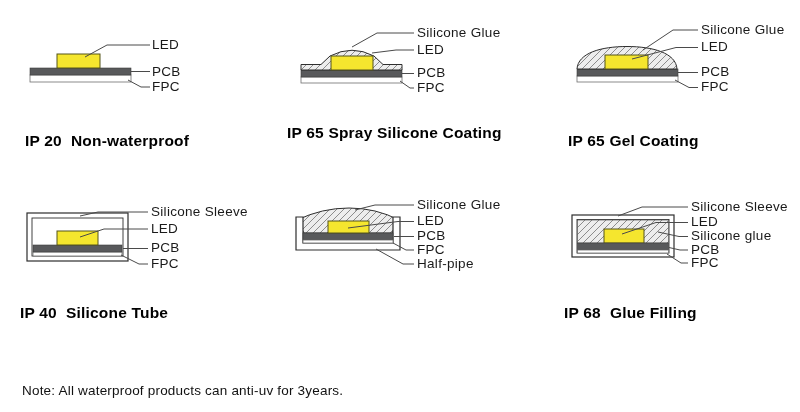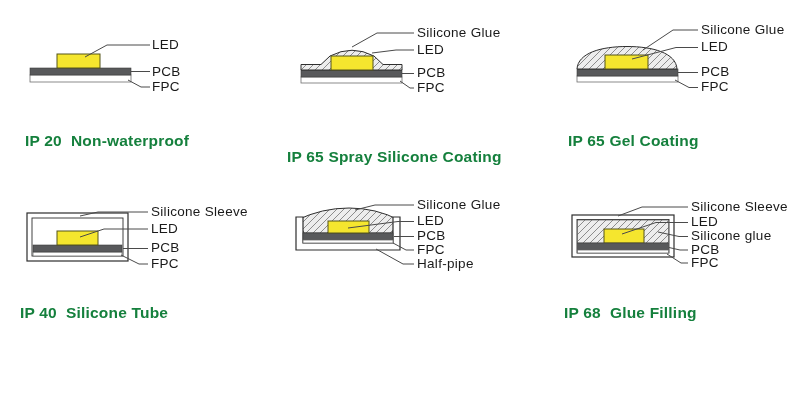--- a/index.html
+++ b/index.html
@@ -8,21 +8,21 @@
   svg.fig{position:absolute;overflow:visible;}
   .lbl{font-size:13.5px;fill:#1a1a1a;letter-spacing:.3px;font-family:"Liberation Sans",sans-serif;}
   .ldr{stroke:#4a4a4a;stroke-width:1;fill:none;}
   .led{stroke:#55551a;stroke-width:1;}
   .pcb{stroke:#3c3c3c;stroke-width:.6;}
   .fpc{fill:#ffffff;stroke:#6e6e6e;stroke-width:.8;}
   .hatch{fill:url(#hatch);stroke:#2e2e2e;stroke-width:1;}
   .hatch-soft{fill:url(#hatch);stroke:#555555;stroke-width:.7;}
   .tube{fill:#ffffff;stroke:#2e2e2e;stroke-width:1.2;}
   .tube-inner{fill:none;stroke:#2e2e2e;stroke-width:.9;}
-  .title{position:absolute;font-weight:bold;font-size:15.5px;color:#15803d;
+  .title{position:absolute;font-weight:bold;font-size:15.5px;color:#000000;
          letter-spacing:.2px;white-space:pre;}
   .note{position:absolute;left:22px;top:383px;font-size:13.5px;color:#111;letter-spacing:.2px;}
 </style>
 </head>
 <body>
 
 <div class="stage">
 
   <svg width="0" height="0" style="position:absolute">
     <defs>
@@ -122,19 +122,20 @@
     <polyline class="ldr" points="669,247.5 680,250 688,250"></polyline>
     <polyline class="ldr" points="667,254 681,263 688,263"></polyline>
     <text class="lbl" x="691" y="211">Silicone Sleeve</text>
     <text class="lbl" x="691" y="226">LED</text>
     <text class="lbl" x="691" y="240">Silicone glue</text>
     <text class="lbl" x="691" y="254">PCB</text>
     <text class="lbl" x="691" y="267">FPC</text>
   </svg>
 
   <div class="title" style="left:25px;top:132px">IP 20  Non-waterproof</div>
-  <div class="title" style="left:287px;top:148px">IP 65 Spray Silicone Coating</div>
+  <div class="title" style="left:287px;top:124px">IP 65 Spray Silicone Coating</div>
   <div class="title" style="left:568px;top:132px">IP 65 Gel Coating</div>
   <div class="title" style="left:20px;top:304px">IP 40  Silicone Tube</div>
   <div class="title" style="left:564px;top:304px">IP 68  Glue Filling</div>
 
+  <div class="note">Note: All waterproof products can anti-uv for 3years.</div>
 
 </div>
 
 </body></html>

